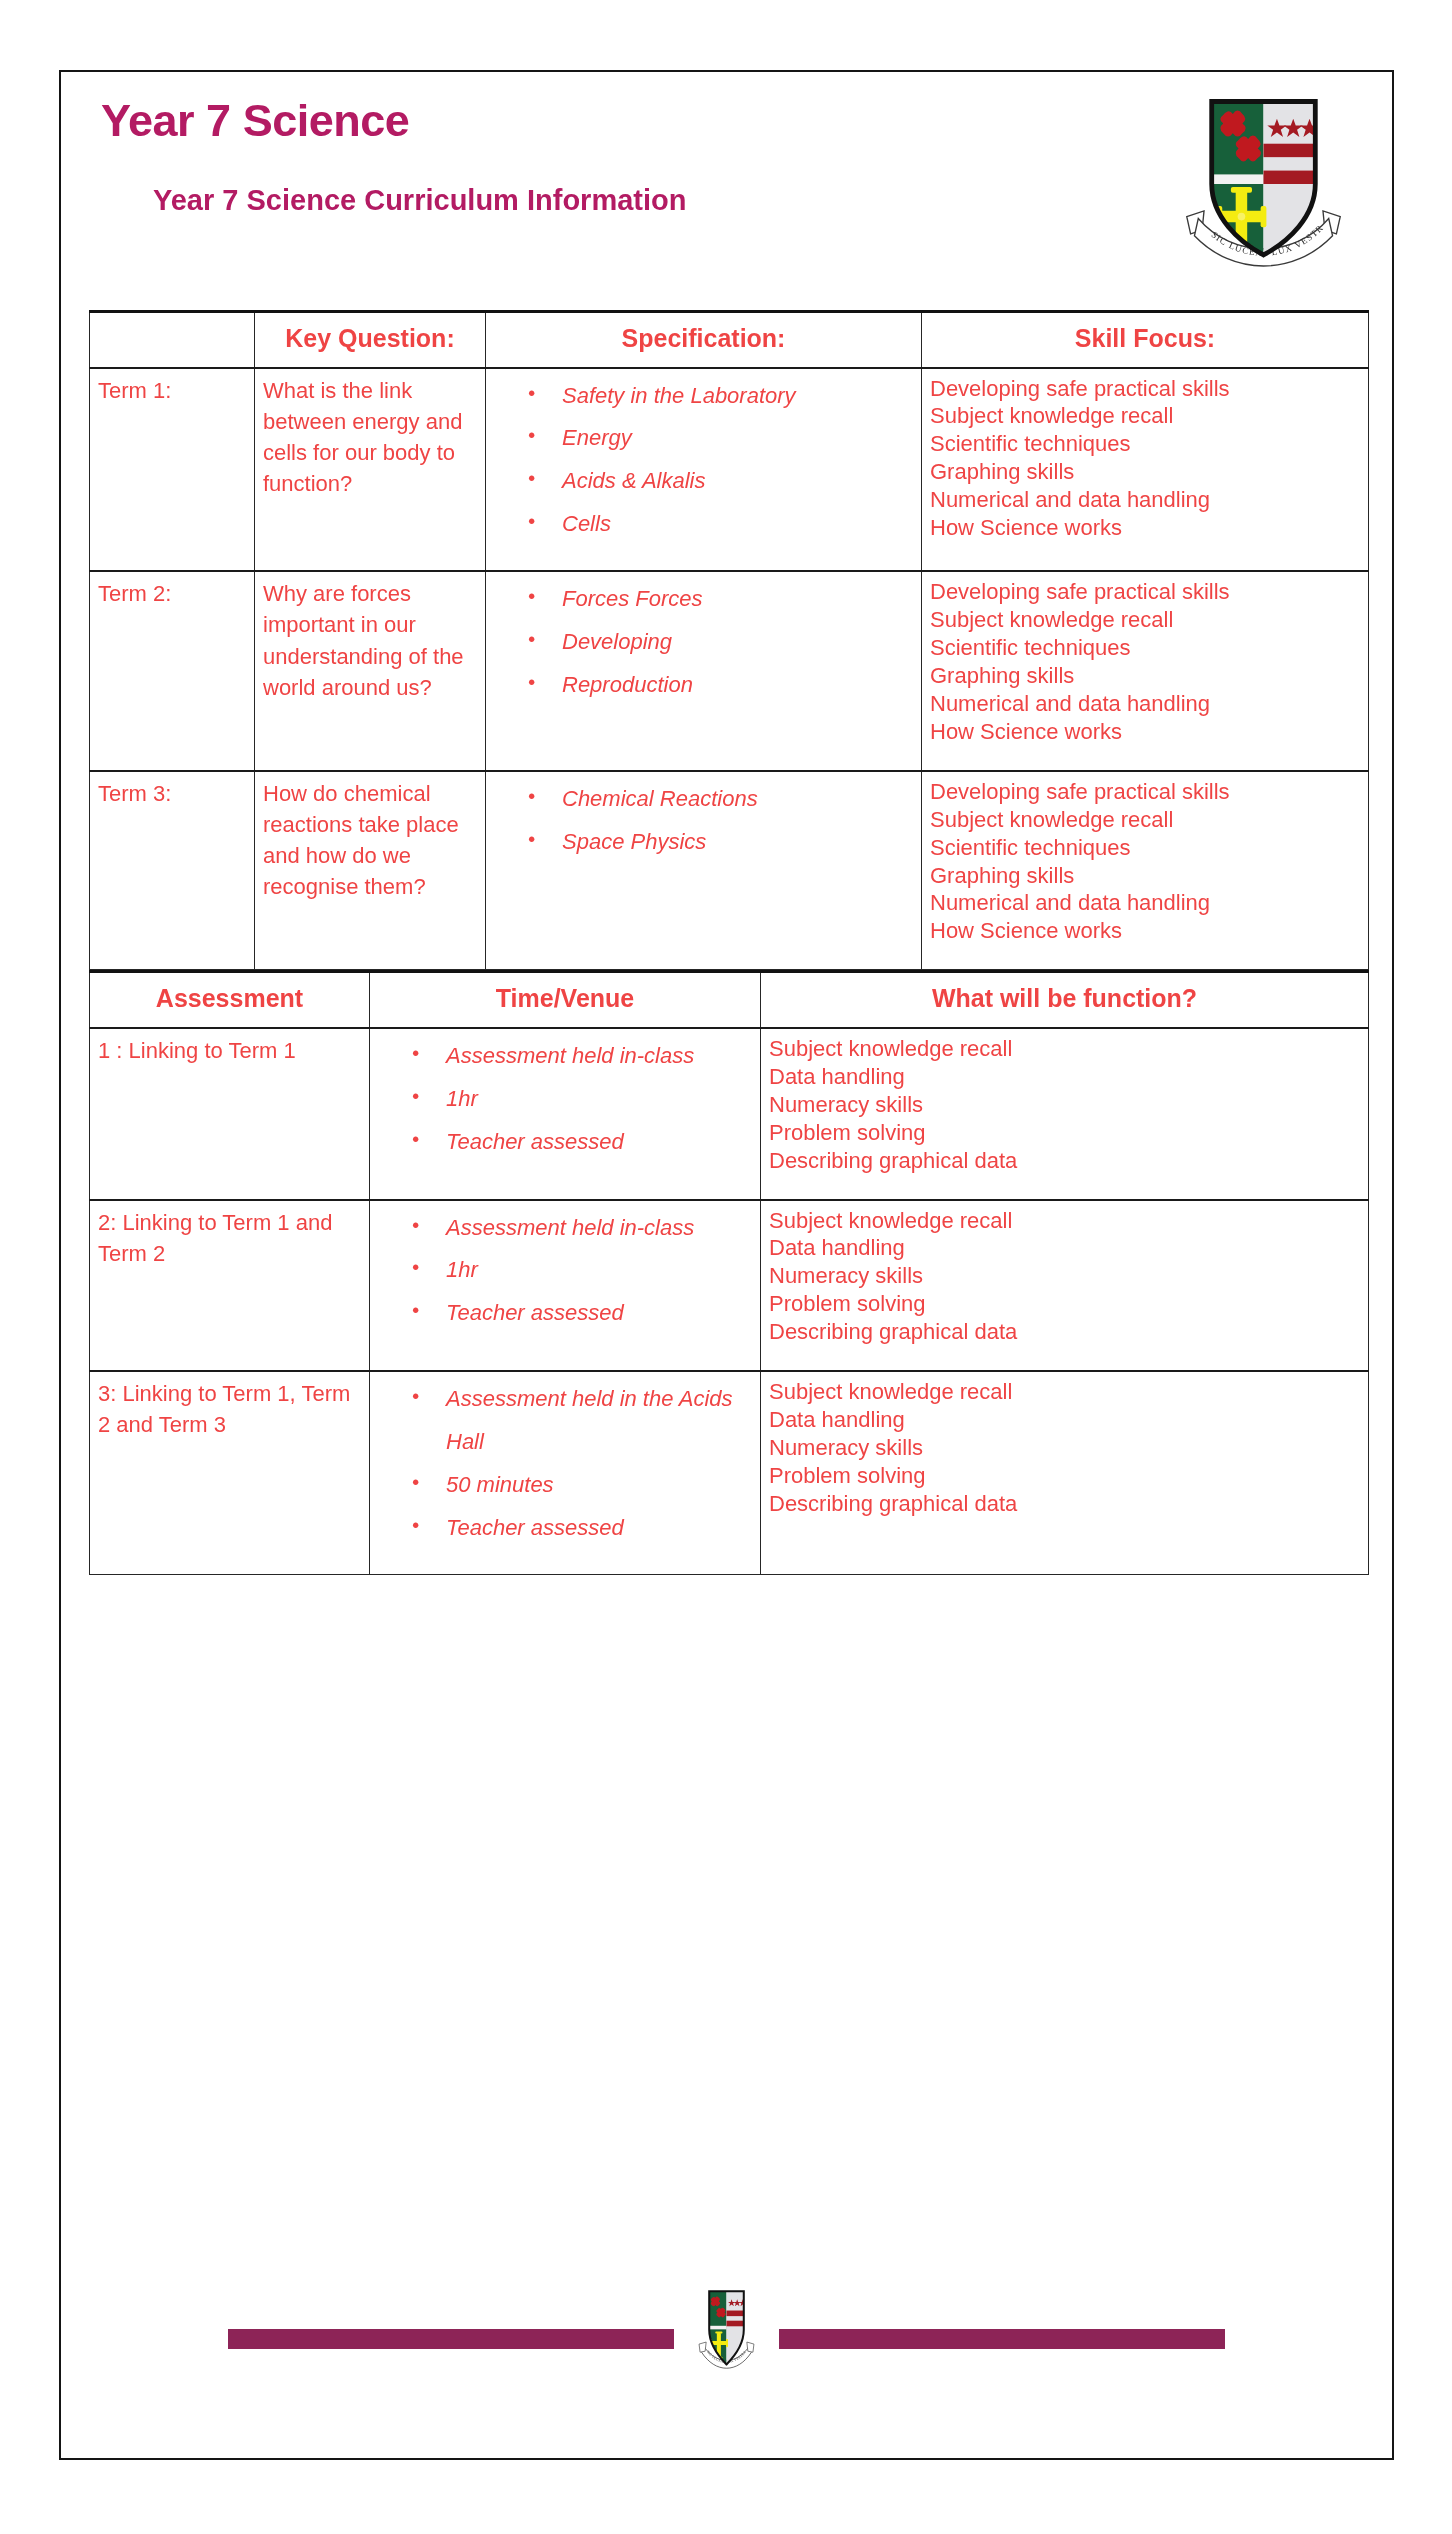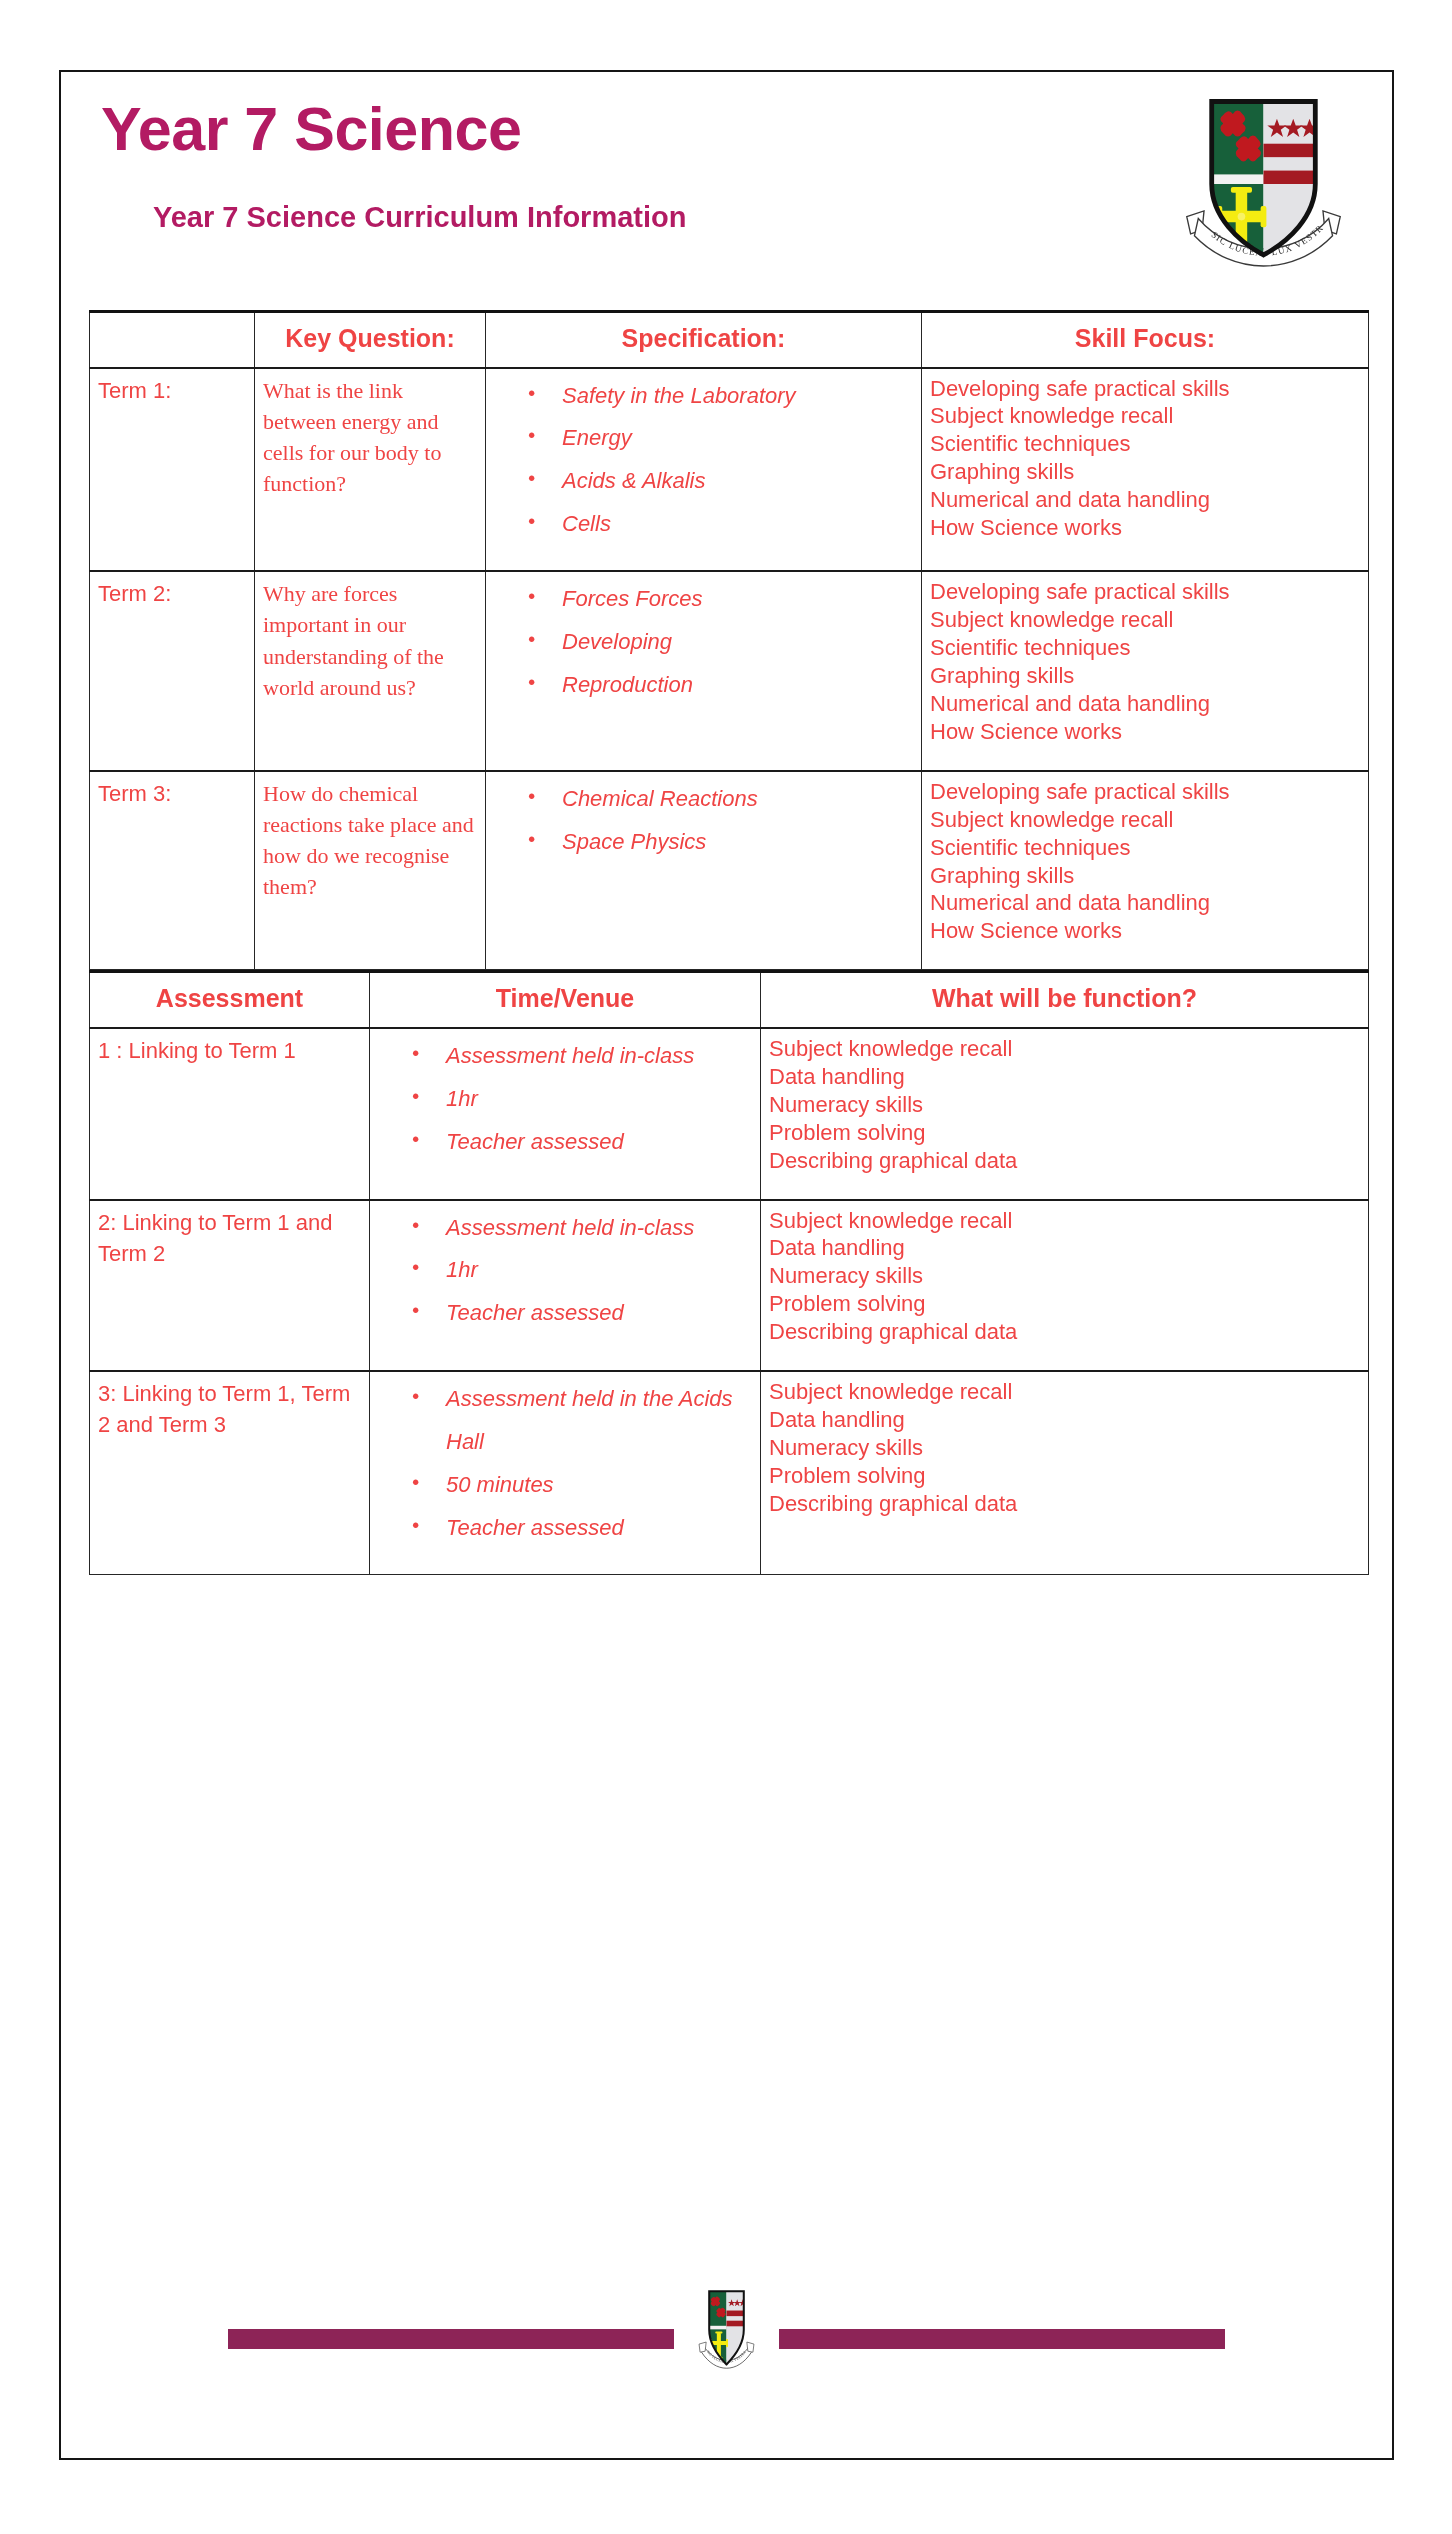--- a/index.html
+++ b/index.html
@@ -25,21 +25,21 @@
   .header {
     position: relative;
     height: 238px;
   }
   .title-block {
     position: absolute;
     left: 40px;
     top: 25px;
   }
   .doc-title {
-    font-size: 61px;
+    font-size: 45px;
     font-weight: bold;
     color: #b31b63;
     letter-spacing: -0.5px;
     line-height: 1.05;
   }
   .doc-subtitle {
     font-size: 29px;
     font-weight: bold;
     color: #b31b63;
     margin-top: 40px;
@@ -79,21 +79,21 @@
     font-weight: bold;
     font-size: 25px;
     text-align: center;
     padding: 8px 6px 10px 6px;
     vertical-align: middle;
   }
   table.doc-table tbody tr td { border-top: 2px solid #1a1a1a; }
 
   .term-label { font-weight: bold; font-size: 23px; white-space: nowrap; }
 
-  .kq { line-height: 1.95; font-family: Liberation Serif, serif; }
+  .kq { line-height: 1.95; }
 
   ul.speclist { list-style: none; margin: 0; padding: 0 0 0 34px; font-style: italic; }
   ul.speclist li {
     position: relative;
     line-height: 1.95;
     padding-left: 34px;
   }
   ul.speclist li::before {
     content: "\2022";
     position: absolute;

